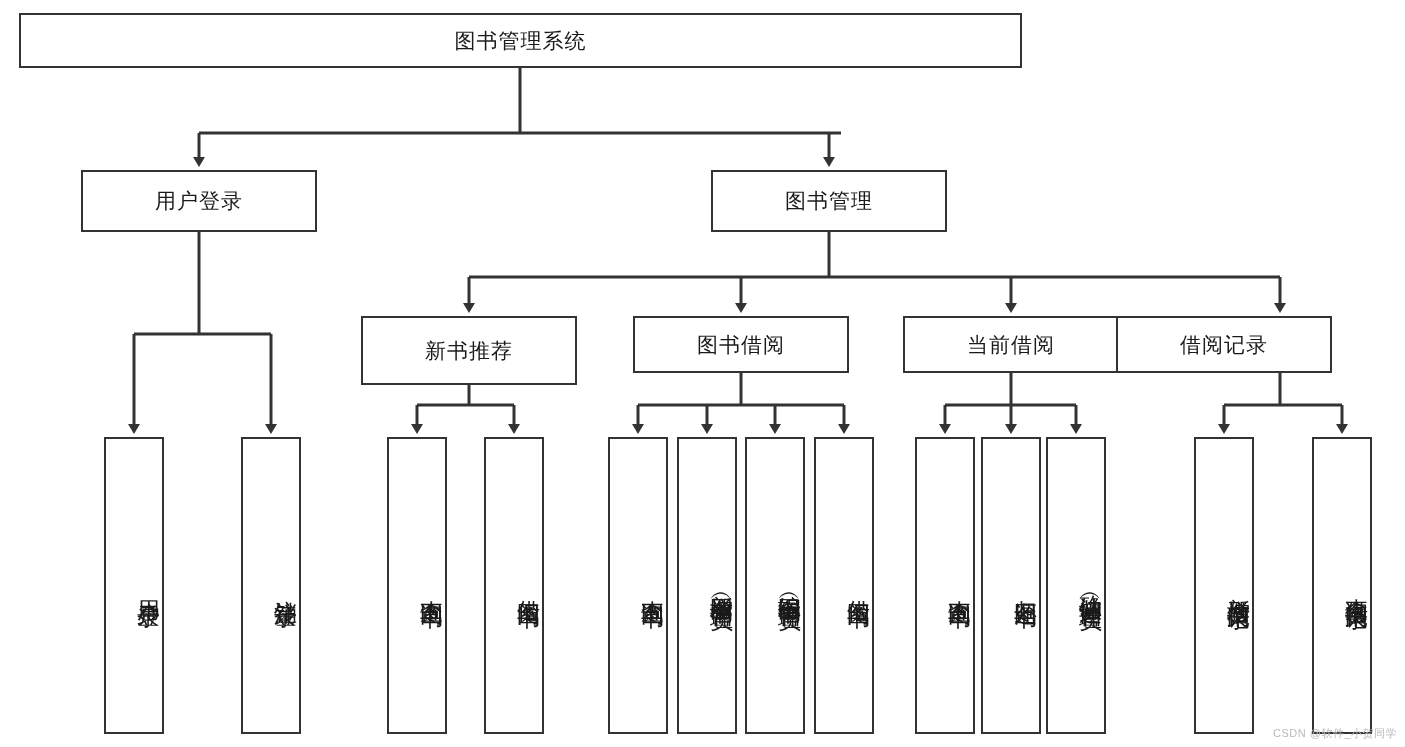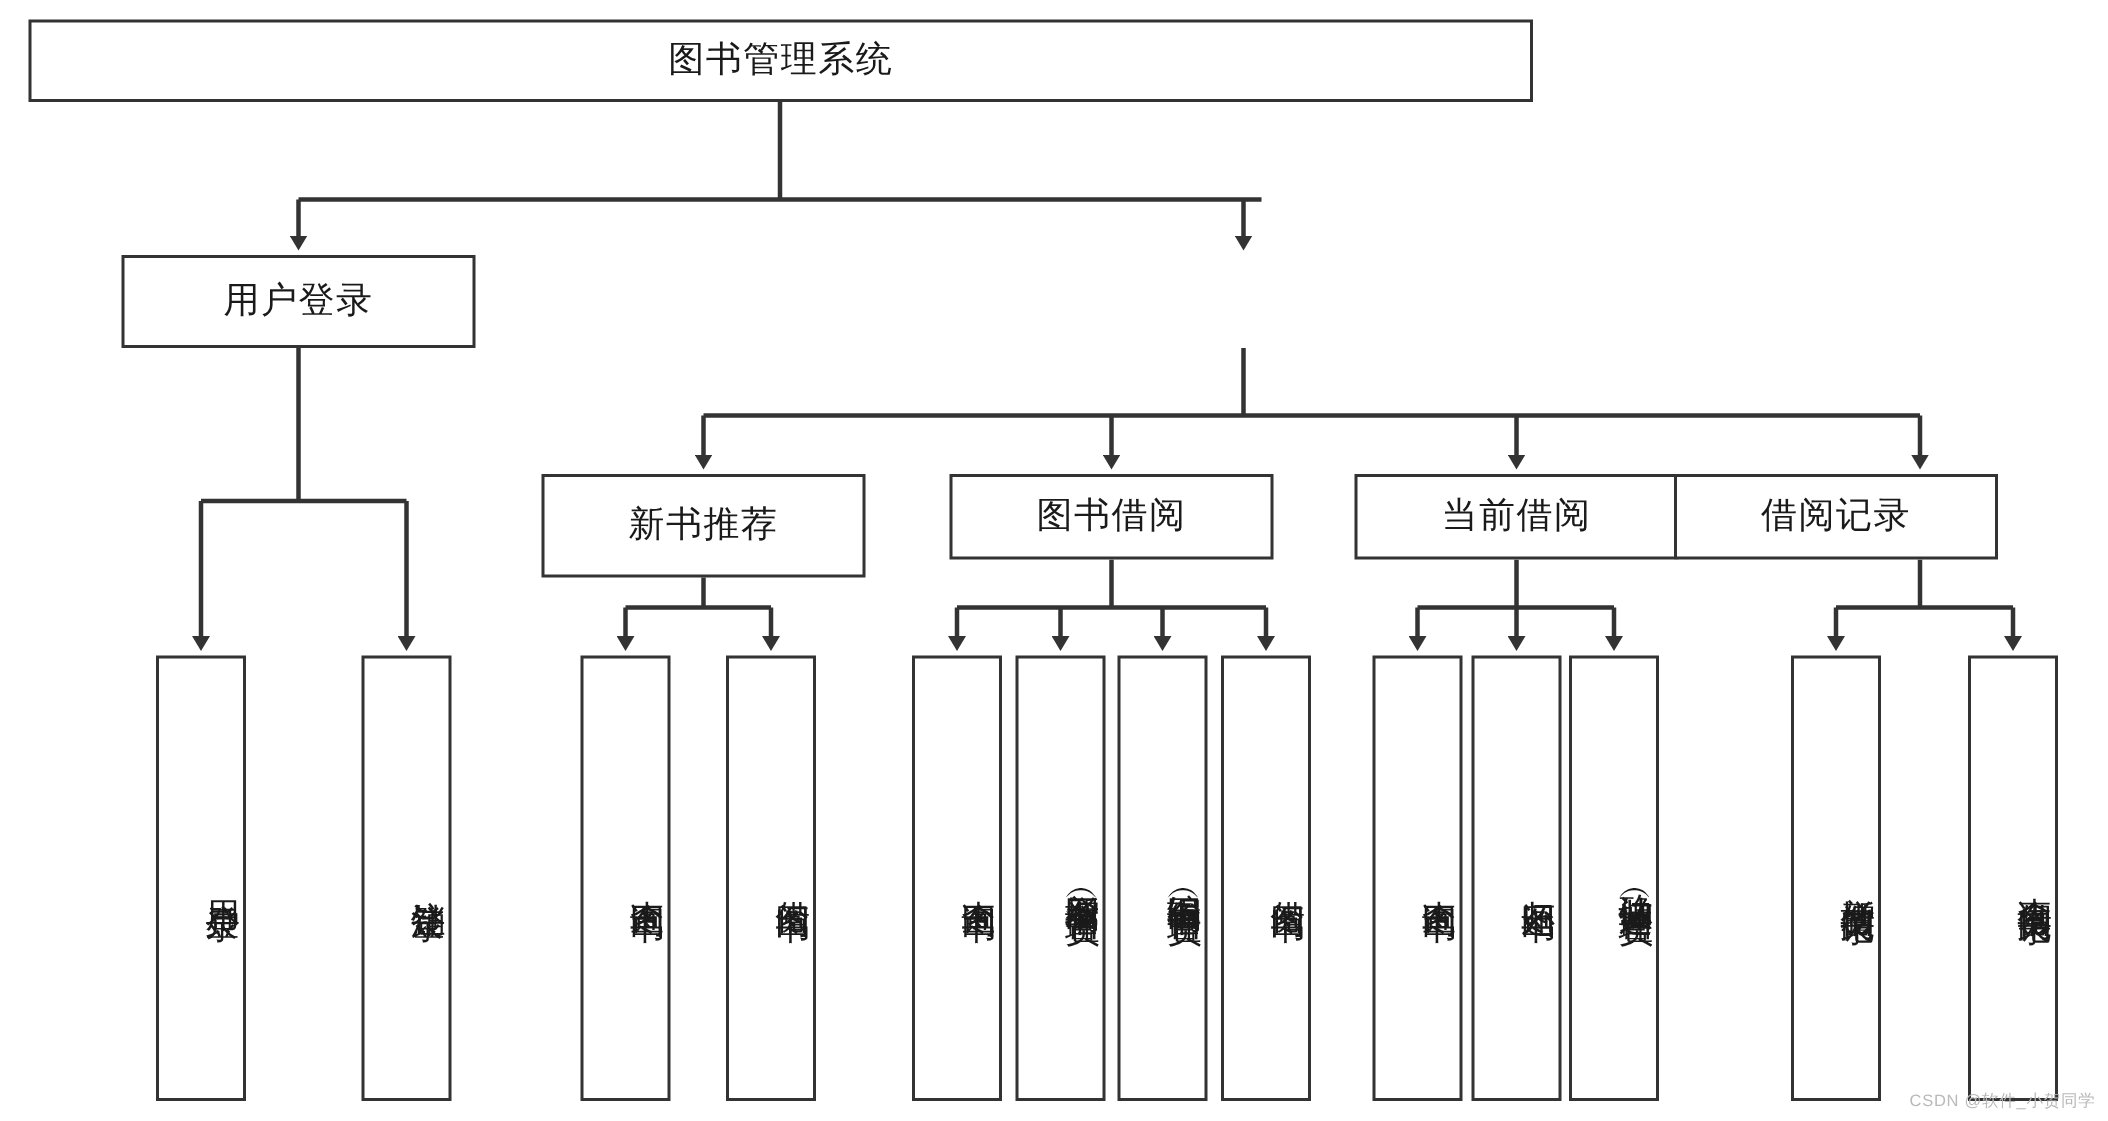--- a/index.html
+++ b/index.html
@@ -32,21 +32,21 @@
     background: #ffffff;
     border: 2px solid #333333;
     display: flex;
     align-items: center;
     justify-content: center;
     color: #1a1a1a;
     text-align: center;
     z-index: 2;
   }
   .node-h {
-    font-size: 24px;
+    font-size: 21px;
     letter-spacing: 1px;
     line-height: 1.2;
     padding: 0 22px;
   }
   .node-v {
     font-size: 23px;
     letter-spacing: 2px;
     line-height: 1.18;
     writing-mode: vertical-rl;
     text-orientation: upright;
@@ -116,20 +116,21 @@
       <path d="M1280,373 L1280,405"></path>
       <path d="M1224,405 L1342,405"></path>
       <path d="M1224,405 L1224,425" marker-end="url(#arrow)"></path>
       <path d="M1342,405 L1342,425" marker-end="url(#arrow)"></path>
     </g>
   </svg>
 
   <div class="node node-h" style="left:19px; top:13px; width:1003px; height:55px;">图书管理系统</div>
 
   <div class="node node-h" style="left:81px; top:170px; width:236px; height:62px;">用户登录</div>
+  <div class="node node-h" style="left:711px; top:170px; width:236px; height:62px;">图书管理</div>
 
   <div class="node node-h" style="left:361px; top:316px; width:216px; height:69px;">新书推荐</div>
   <div class="node node-h" style="left:633px; top:316px; width:216px; height:57px;">图书借阅</div>
   <div class="node node-h" style="left:903px; top:316px; width:216px; height:57px;">当前借阅</div>
   <div class="node node-h" style="left:1116px; top:316px; width:216px; height:57px;">借阅记录</div>
 
   <div class="node node-v" style="left:104px; top:437px; width:60px; height:297px;">用户登录</div>
   <div class="node node-v" style="left:241px; top:437px; width:60px; height:297px;">注销登录</div>
 
   <div class="node node-v" style="left:387px; top:437px; width:60px; height:297px;">查询图书</div>

